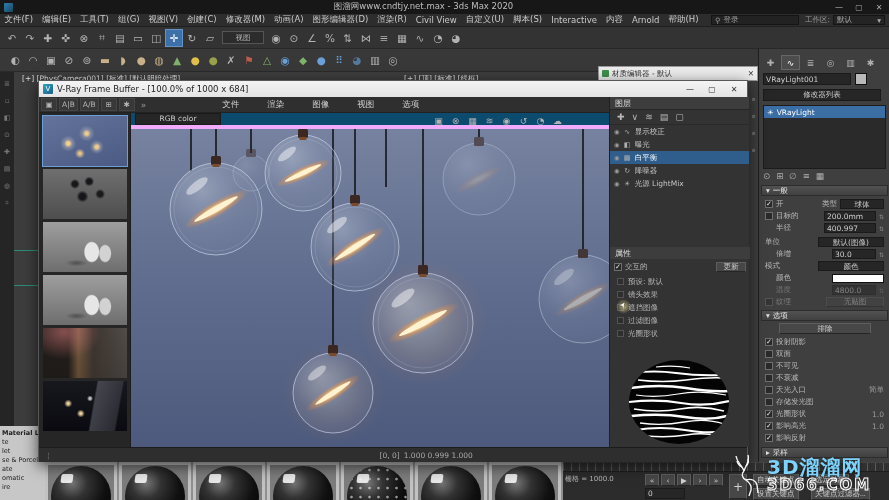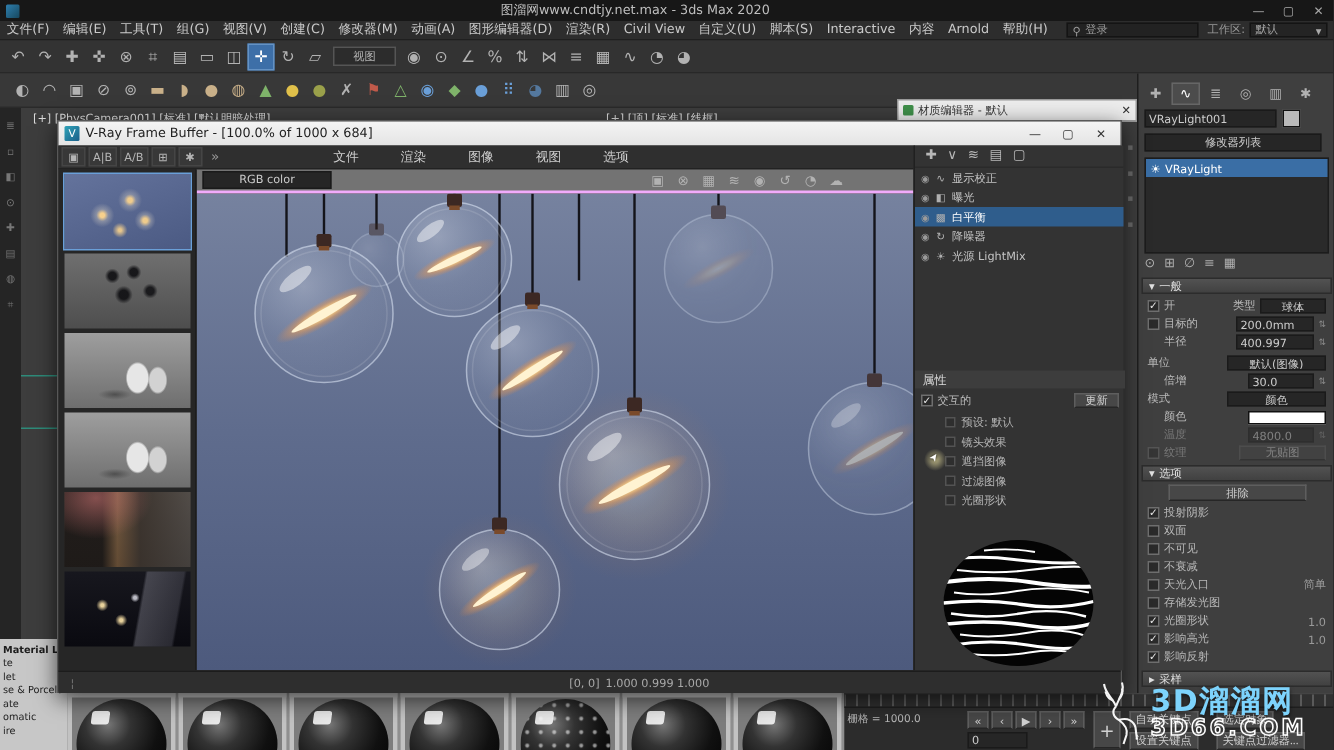--- a/index.html
+++ b/index.html
@@ -63,21 +63,21 @@
   .medwin .dot { width:7px; height:7px; background:#3f8f4a; border-radius:1px; flex:none; }
 
   
   .vfb { left:38px; top:80px; width:710px; height:382px; background:#2b2b2b; border:1px solid #585858; z-index:10; box-shadow:0 4px 14px rgba(0,0,0,.65); }
   .vfb-title { position:absolute; left:0; top:0; width:708px; height:16px; background:linear-gradient(#f4f4f4,#e4e4e4); color:#222; font-size:8.5px; display:flex; align-items:center; padding:0 4px; gap:4px; }
   .vicon { width:10px; height:10px; background:linear-gradient(135deg,#2fa3b8,#1a5f8a); color:#fff; font-size:7px; display:flex; align-items:center; justify-content:center; border-radius:1px; }
   .vfb-title .wbtn { color:#333; width:18px; }
   .vfb-menurow { position:absolute; left:0; top:16px; width:570px; height:16px; background:#2f2f2f; display:flex; align-items:center; border-bottom:1px solid #222; }
   .hicon { min-width:16px; height:13px; padding:0 2px; display:flex; align-items:center; justify-content:center; color:#b5b5b5; font-size:7.5px; border:1px solid #454545; background:#383838; margin-left:2px; }
   .vfbmenu { padding:0 14px; font-size:8.5px; color:#cfcfcf; }
-  .chrow { position:absolute; left:92px; top:32px; width:478px; height:16px; background:#737373; border-bottom:2px solid #f0abfc; display:flex; align-items:center; }
+  .chrow { position:absolute; left:92px; top:32px; width:478px; height:16px; background:#0c4a6e; border-bottom:4px solid #f0abfc; display:flex; align-items:center; }
   .chdrop { width:86px; height:12px; margin-left:4px; }
   .vfbtools { position:absolute; left:392px; top:32px; height:16px; display:flex; align-items:center; gap:2px; }
   .vfbtools .ic { width:15px; height:14px; font-size:9px; }
   .histcol { position:absolute; left:0; top:32px; width:92px; height:334px; background:#262626; border-right:1px solid #1d1d1d; padding-top:3px; }
   .th { width:84px; height:50px; margin:0 auto 3px auto; background:#555; }
   .th1 { outline:1px solid #6a9fd8;
     background:
       radial-gradient(circle at 30% 55%, rgba(255,214,140,.95) 1.5px, rgba(255,240,210,.28) 4px, transparent 8px),
       radial-gradient(circle at 52% 35%, rgba(255,214,140,.9) 1.5px, rgba(255,240,210,.25) 4px, transparent 8px),
       radial-gradient(circle at 64% 62%, rgba(255,214,140,.9) 1.5px, rgba(255,240,210,.25) 4px, transparent 7px),
@@ -599,20 +599,21 @@
               <ellipse cx="202" cy="264" rx="21" ry="2.4" fill="#fff3d2"></ellipse>
             </g>
           <rect x="197" y="216" width="10" height="9" rx="1.5" fill="#3c2823"></rect>
             <rect x="198.5" y="224" width="7" height="3" fill="#7a4a2a"></rect>
           <ellipse cx="186" cy="244" rx="11" ry="4.2" transform="rotate(-38 186 244)" fill="#fff" opacity="0.4"></ellipse>
         </g>
       </svg>
     </div>
 
     <div class="lpanel">
+      <div class="lp-hdr">图层</div>
       <div class="lp-tools">
           <span>✚</span>
           <span>∨</span>
           <span>≋</span>
           <span>▤</span>
           <span>▢</span>
         </div>
       <div>
           <div class="trow">
           <span class="eye"></span>
@@ -640,21 +641,21 @@
           <span>光源 LightMix</span>
         </div>
         </div>
       <div class="abs" style="left:0;top:150px;width:140px;height:12px;background:#3d3d3d;display:flex;align-items:center;padding:0 5px;font-size:8px;color:#ddd">属性</div>
       <div class="abs crow checked" style="left:0;top:164px;width:140px">
         <span class="cb"></span>
         <span class="lbl">交互的</span>
         <span class="sp"></span>
         <span class="btn" style="width:30px;height:10px">更新</span>
       </div>
-      <div class="abs" style="left:13px;top:178px;width:140px">
+      <div class="abs" style="left:0;top:178px;width:140px">
           <div class="prow">
           <span class="cb" style="width:7px;height:7px;opacity:.55"></span>
           <span>预设: 默认</span>
         </div>
           <div class="prow">
           <span class="cb" style="width:7px;height:7px;opacity:.55"></span>
           <span>镜头效果</span>
         </div>
           <div class="prow">
           <span class="cb" style="width:7px;height:7px;opacity:.55"></span>

